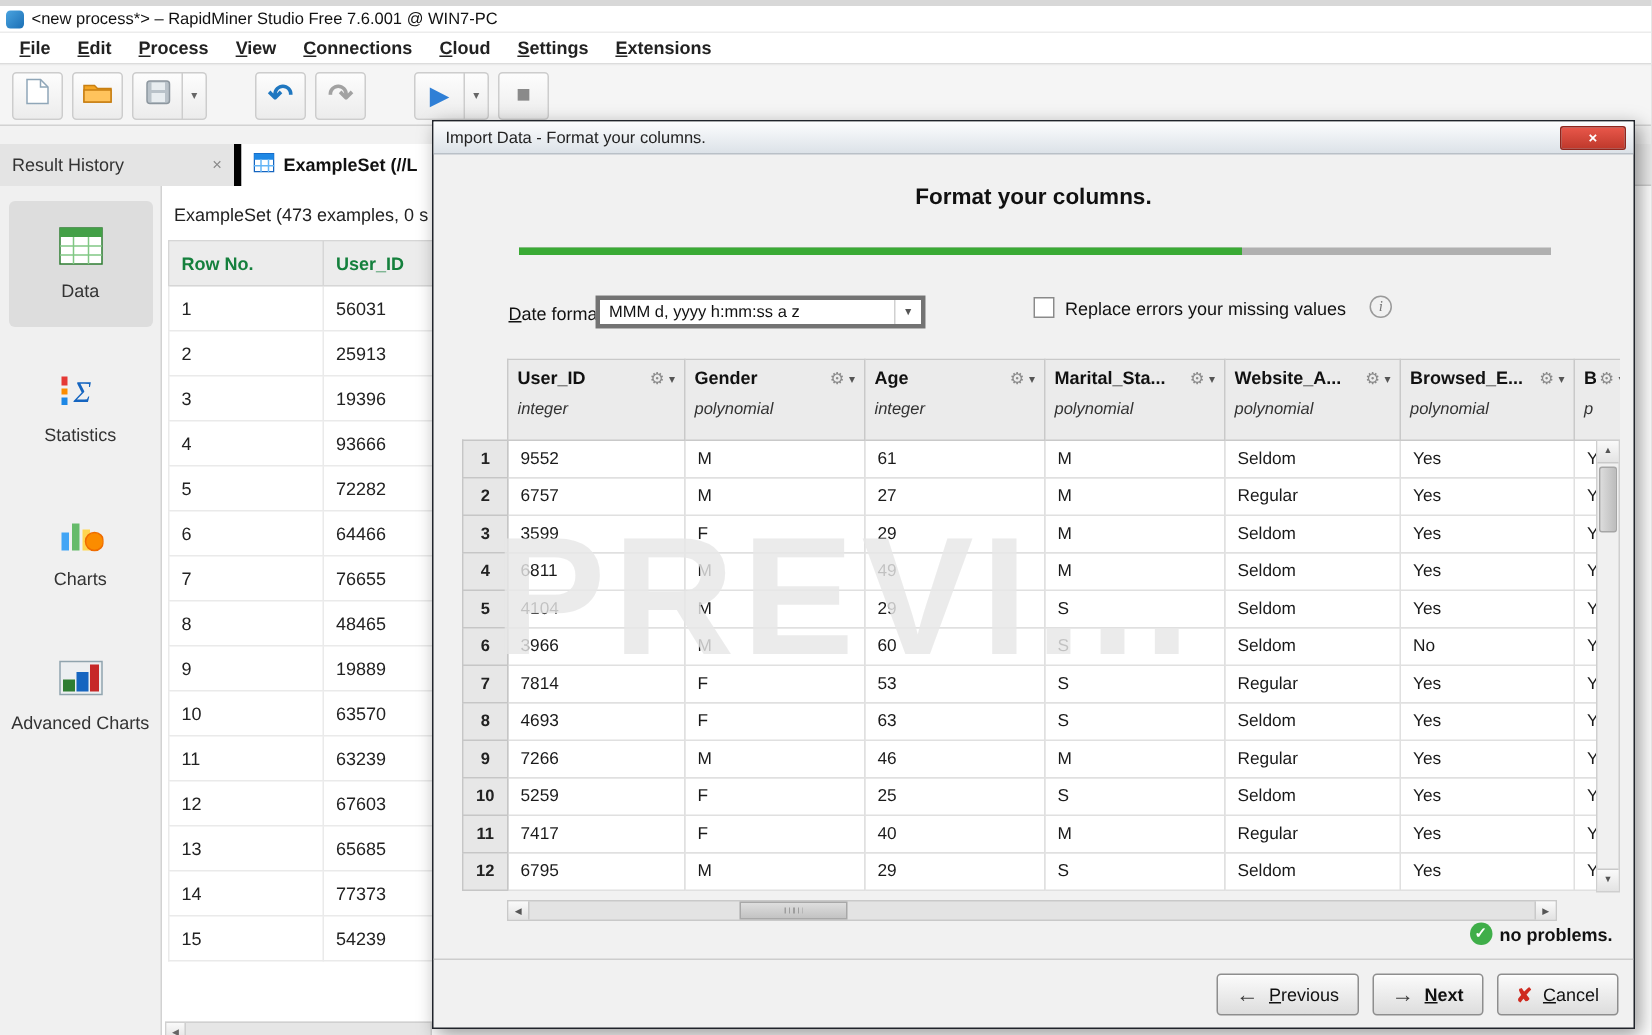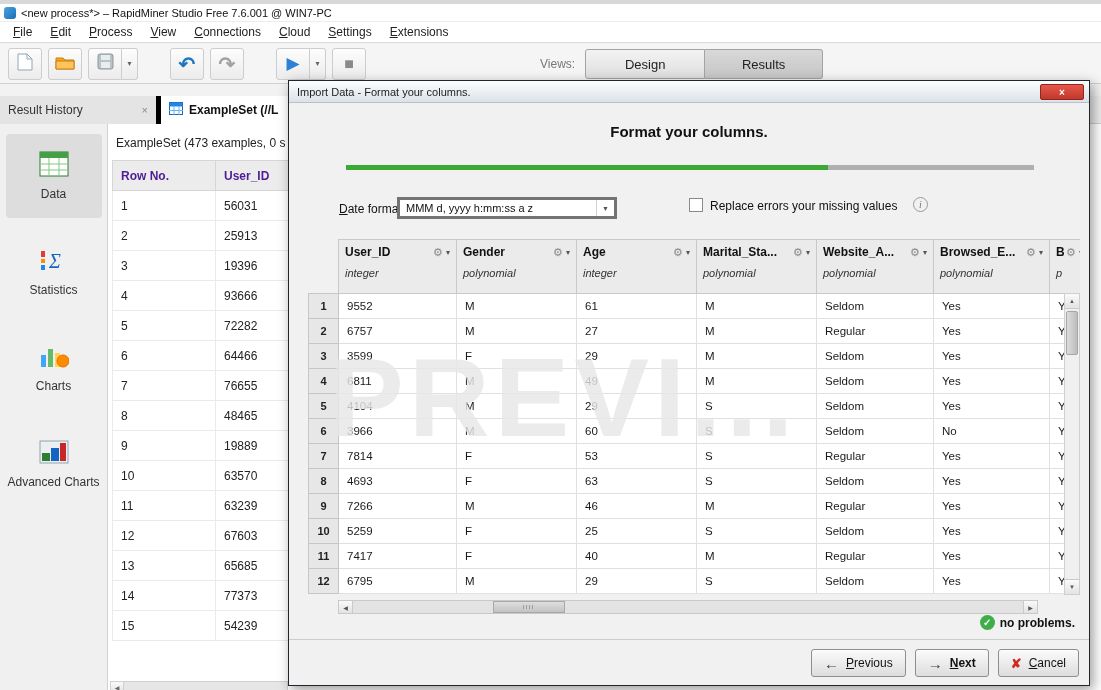--- a/index.html
+++ b/index.html
@@ -5,21 +5,21 @@
   * { margin:0; padding:0; box-sizing:border-box; }
   html,body { background:#d8d8d8; }
   body { font-family:"Liberation Sans", sans-serif; }
   #screen { position:relative; width:1101px; height:690px; background:#f2f2f2; overflow:hidden; margin:4px auto; }
 
   
   .titlebar { position:absolute; left:0; top:0; width:1101px; height:18px; background:#fff;
     display:flex; align-items:center; gap:5px; padding-left:4px; font-size:11px; color:#111; border-bottom:1px solid #ececec; }
   .appicon { width:12px; height:12px; border-radius:3px; background:linear-gradient(135deg,#4aa3df,#1b6fb5); }
   .menubar { position:absolute; left:0; top:18px; width:1101px; height:21px; background:#fff;
-    display:flex; align-items:center; padding-left:4px; border-bottom:1px solid #dcdcdc; }
+    display:flex; align-items:center; padding-left:4px; border-bottom:1px solid #dcdcdc;font-weight:bold; }
   .menu-item { display:inline-block; font-size:12px; color:#222; padding:2px 9px; cursor:default; }
   .menu-item::first-letter { text-decoration:underline; }
 
   .toolbar { position:absolute; left:0; top:40px; width:1101px; height:40px; background:#f5f5f5;
     border-bottom:1px solid #d2d2d2; display:flex; align-items:center; padding-left:8px; }
   .tb-btn { width:34px; height:32px; border:1px solid #cdcdcd; border-radius:3px;
     background:linear-gradient(#fdfdfd,#ececec); display:flex; align-items:center; justify-content:center; margin-right:6px; }
   .tb-group { display:flex; margin-right:6px; }
   .tb-group .tb-btn { margin-right:0; }
   .tb-group .seg-dd { width:16px; height:32px; border:1px solid #cdcdcd; border-left:none; border-radius:0 3px 3px 0;
@@ -53,21 +53,21 @@
     justify-content:center; gap:7px; border-radius:4px; font-size:12px; color:#333; text-align:center; }
   .side-item.selected { background:#dddddd; }
   .side-label { line-height:1.25; }
 
   
   .content-bg { position:absolute; left:108px; top:120px; width:993px; height:570px; background:#fff; }
   .bg-summary { position:absolute; left:116px; top:132px; font-size:12px; color:#222; }
   .bgtbl-wrap { position:absolute; left:112px; top:156px; }
   table.bgtbl { border-collapse:collapse; table-layout:fixed; }
   table.bgtbl th { width:103px; height:30px; background:#ececec; border:1px solid #d6d6d6;
-    font-size:12px; font-weight:bold; color:#4c1d95; text-align:left; padding-left:8px; }
+    font-size:12px; font-weight:bold; color:#15803d; text-align:left; padding-left:8px; }
   table.bgtbl th:last-child { width:120px; }
   table.bgtbl td { height:30px; border:1px solid #eaeaea; font-size:12px; color:#222; text-align:left; padding-left:8px; background:#fff; }
   .bg-hscroll { position:absolute; left:110px; top:677px; width:178px; height:13px; background:#e6e6e6;
     border:1px solid #d0d0d0; display:flex; }
   .bg-hscroll .hs-btn { width:13px; height:100%; display:flex; align-items:center; justify-content:center;
     font-size:6px; color:#666; background:linear-gradient(#fafafa,#e2e2e2); border-right:1px solid #cfcfcf; }
 
   
   .dialog { position:absolute; left:288px; top:76px; width:802px; height:606px; background:#f1f1f1;
     border:1px solid #20242b; box-shadow:3px 4px 12px rgba(0,0,0,.40); z-index:10; overflow:hidden; }
@@ -213,25 +213,20 @@
       </div>
       <div class="seg-dd">
         <span>▾</span>
       </div>
     </div>
     <div class="tb-btn">
       <span class="glyph-stop">■</span>
     </div>
   </div>
 
-  <div class="views-area">
-    <span class="views-label">Views:</span>
-    <div class="view-btn design">Design</div>
-    <div class="view-btn results">Results</div>
-  </div>
 
   <div class="tabsrow"></div>
   <div class="tab-rh">
     <span>Result History</span>
     <span class="tab-close">×</span>
   </div>
   <div class="tab-es">
     <span>
       <svg width="14" height="13">
           <rect x="0.5" y="0.5" width="13" height="12" fill="#fff" stroke="#1565c0"></rect>

